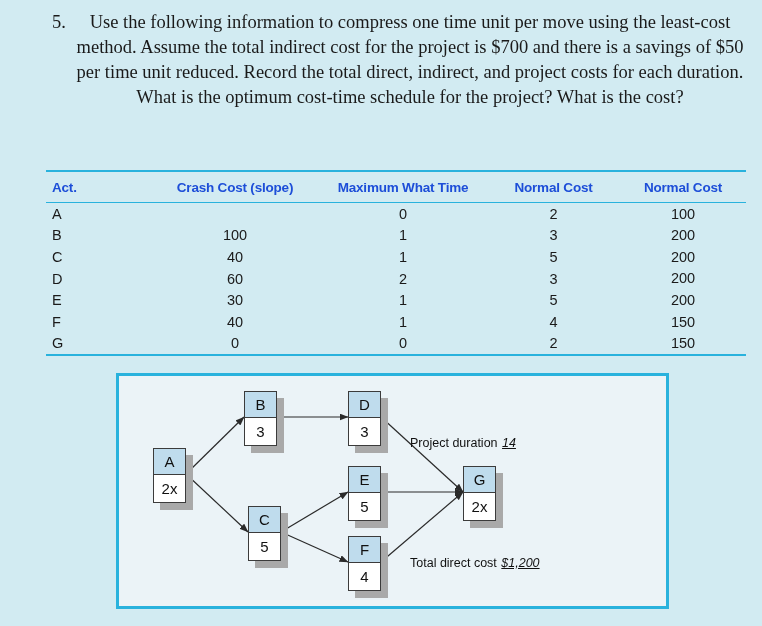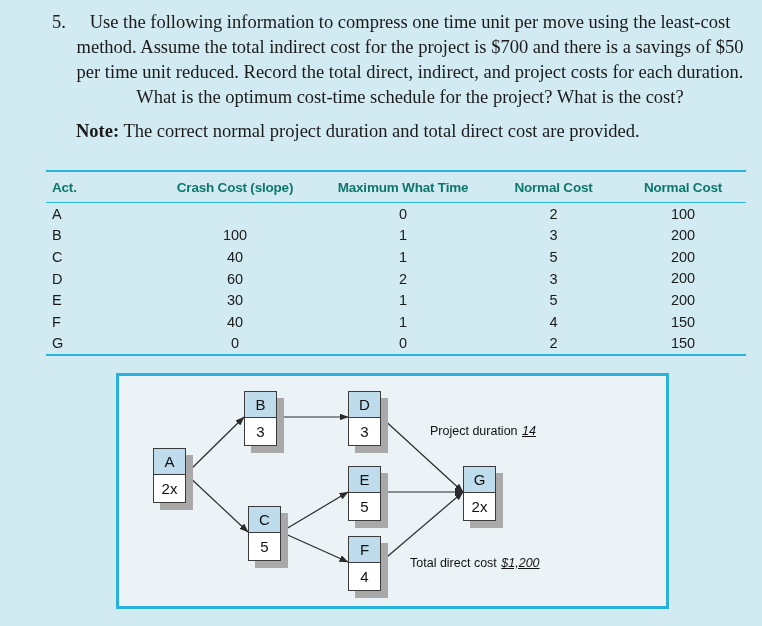--- a/index.html
+++ b/index.html
@@ -61,21 +61,21 @@
     width: 700px;
   }
   table.data-table {
     width: 100%;
     border-collapse: collapse;
     font-family: "Liberation Sans", sans-serif;
   }
   table.data-table thead th {
     font-size: 13.5px;
     font-weight: bold;
-    color: #0f766e;
+    color: #1d4ed8;
     padding: 8px 0 7px 0;
     text-align: center;
     letter-spacing: -0.2px;
   }
   table.data-table thead tr {
     border-top: 2px solid #29b2dd;
     border-bottom: 1.6px solid #29b2dd;
   }
   table.data-table tbody td {
     font-size: 14.5px;
@@ -176,24 +176,20 @@
     padding-right: 3px;
   }
 </style>
 </head>
 <body>
 
 <div id="question-block">
   <div class="q-row">
     <div class="q-number">5.</div>
     <div class="q-text">Use the following information to compress one time unit per move using the least-cost method. Assume the total indirect cost for the project is $700 and there is a savings of $50 per time unit reduced. Record the total direct, indirect, and project costs for each duration. What is the optimum cost-time schedule for the project? What is the cost?</div>
-  </div>
-  <div class="q-note">
-    <b>Note:</b>
-    <span>The correct normal project duration and total direct cost are provided.</span>
   </div>
 </div>
 
 <div id="data-table-wrap">
   <table class="data-table">
     <thead>
       <tr>
         <th class="col-act">Act.</th>
         <th class="col-crash">Crash Cost (slope)</th>
         <th class="col-max">Maximum What Time</th>
@@ -319,21 +315,21 @@
       </div>
       <div class="node" style="left: 344px; top: 90px;">
         <div class="shadow"></div>
         <div class="inner">
           <div class="head">G</div>
           <div class="body">2x</div>
         </div>
       </div>
     </div>
 
-  <div class="annot" style="left:291px; top:48px;margin-left:20px;">
+  <div class="annot" style="left:291px; top:60px;">
     <span>Project duration</span>
     <span class="answer">14</span>
   </div>
 
   <div class="annot" style="left:291px; top:180px;text-align:right;">
     <span>Total direct cost</span>
     <span class="answer">$1,200</span>
   </div>
 </div>
 

